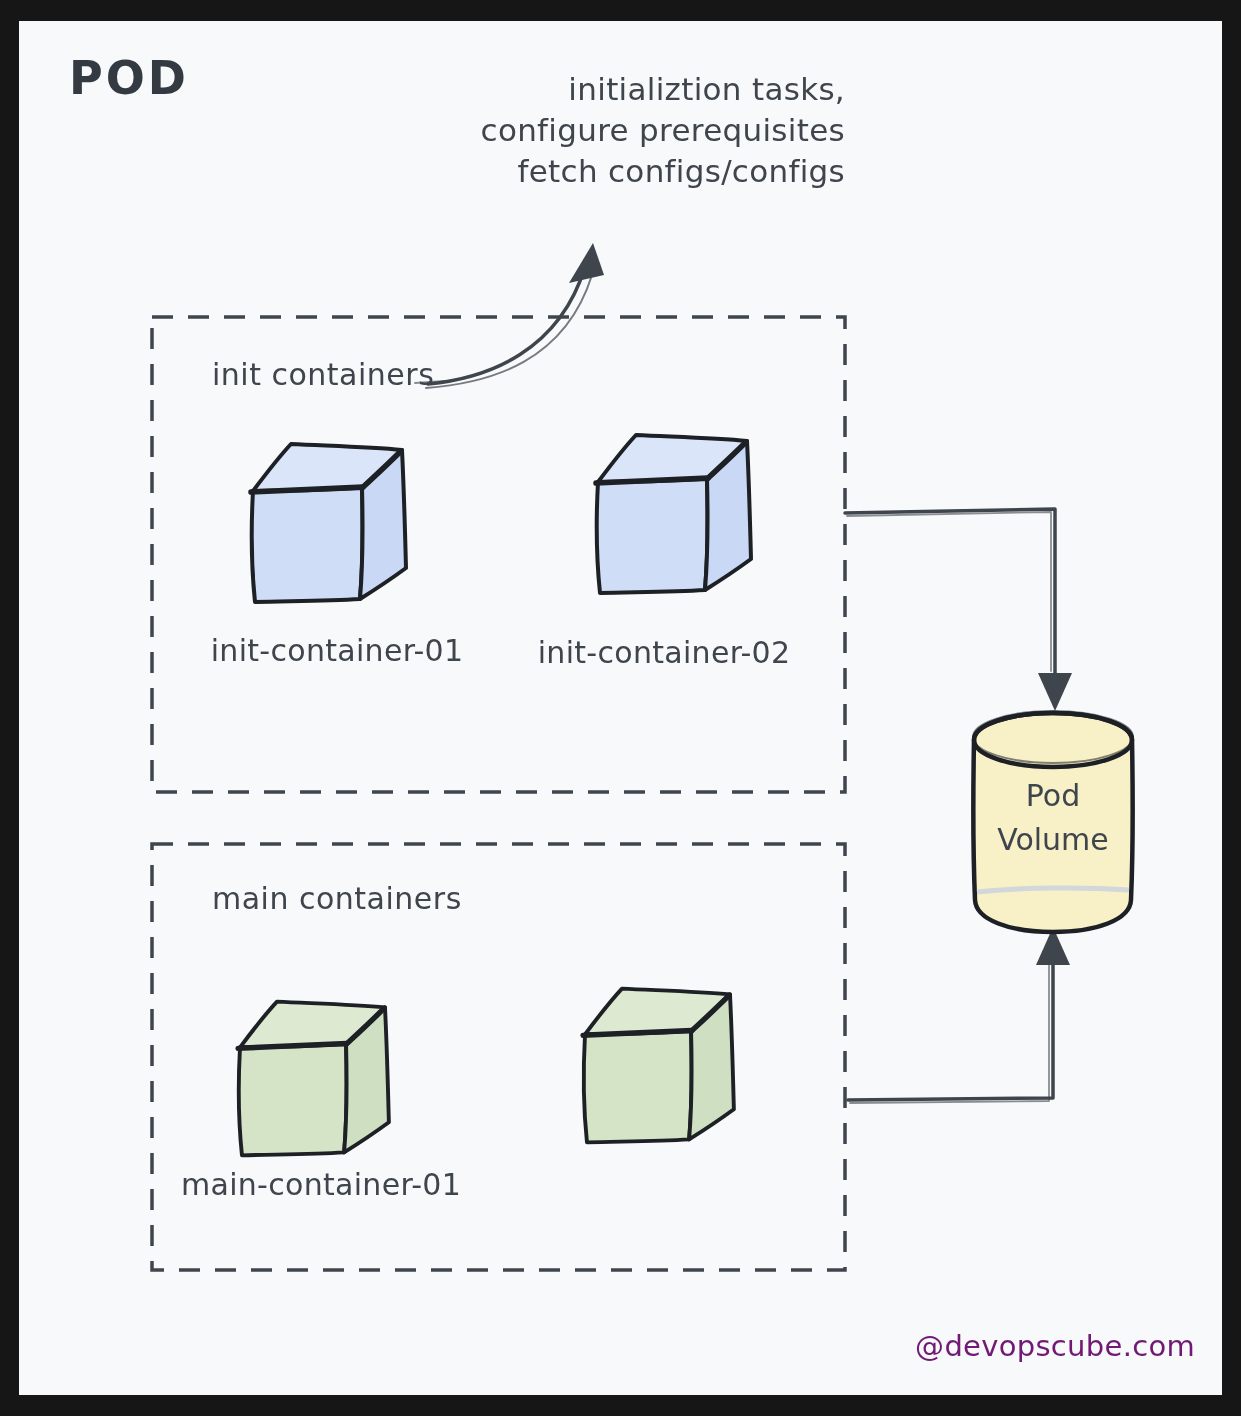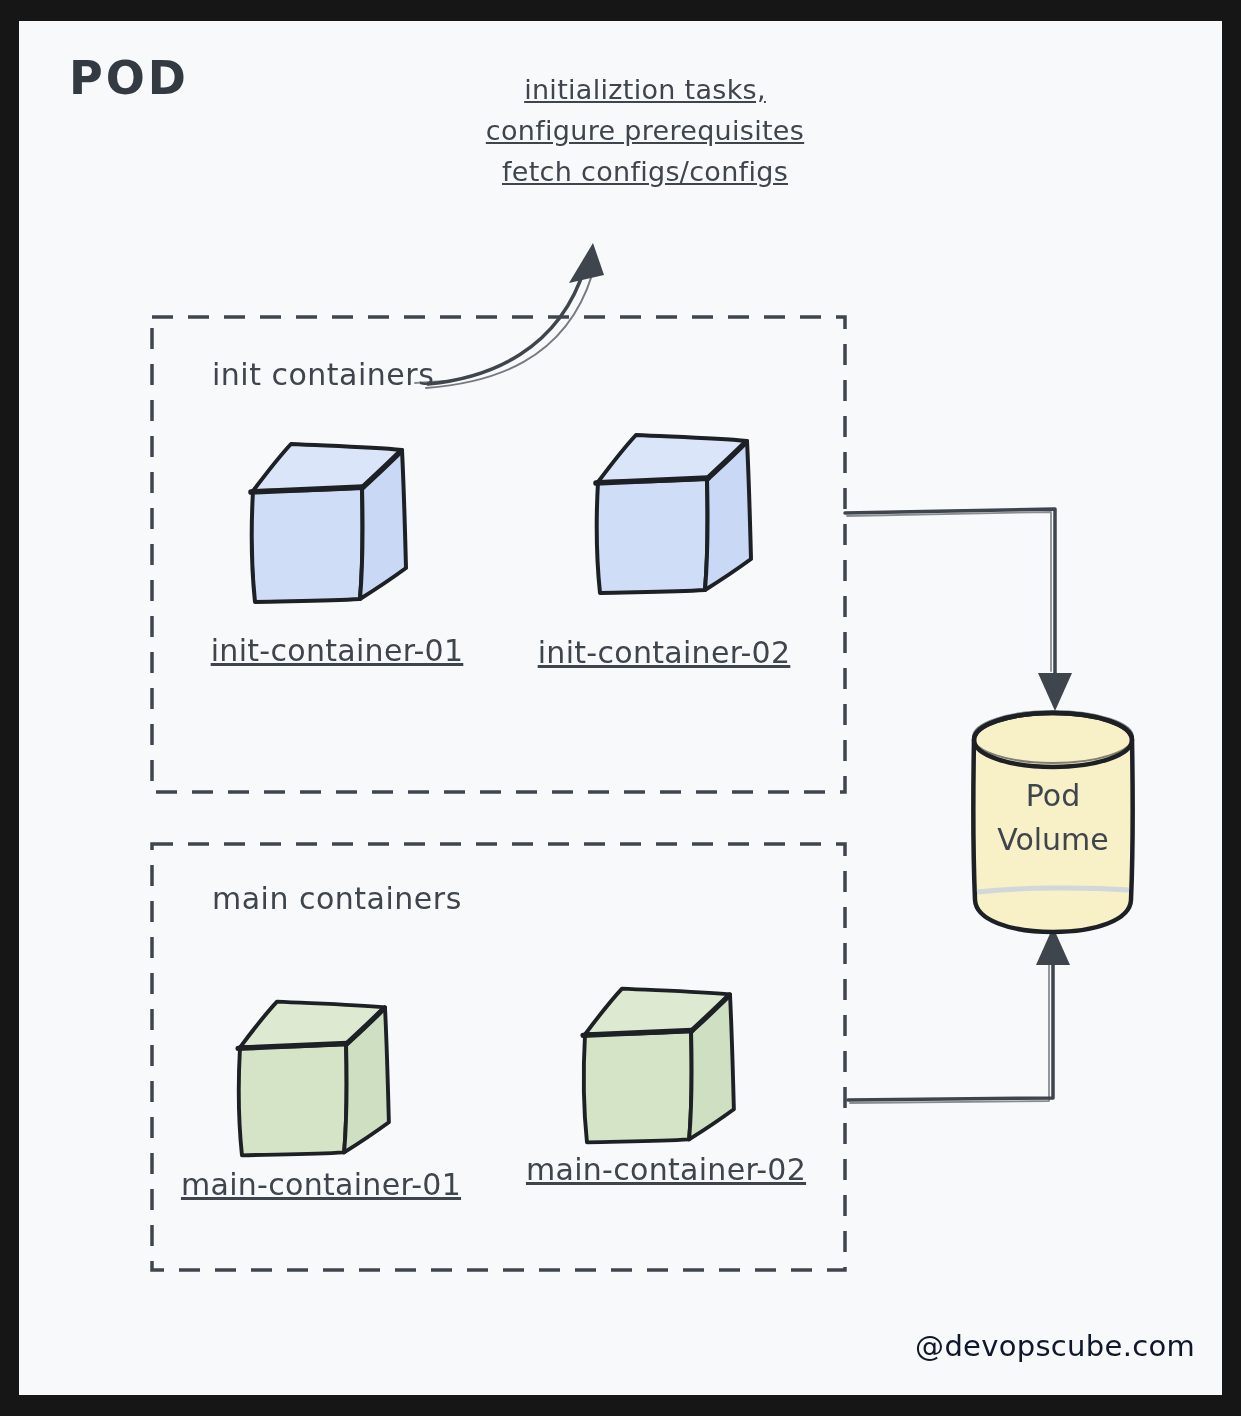--- a/index.html
+++ b/index.html
@@ -2,25 +2,25 @@
 <html><head>
 <meta charset="utf-8">
 <style>
   html,body{margin:0;padding:0;background:#000;}
   .frame{position:relative;width:1241px;height:1416px;background:#161616;}
   .canvas{position:absolute;left:19px;top:21px;width:1203px;height:1374px;background:#f8f9fa;overflow:hidden;
           font-family:"DejaVu Sans", sans-serif;color:#3f454d;}
   .overlay{position:absolute;left:0;top:0;width:1203px;height:1374px;}
   .abs{position:absolute;}
   .title{left:50px;top:30px;font-size:46px;font-weight:bold;letter-spacing:3px;color:#343a42;}
-  .annotation{left:426px;top:48px;width:400px;text-align:center;font-size:27px;line-height:41px;letter-spacing:0.3px;text-decoration:underline;}
+  .annotation{left:426px;top:48px;width:400px;text-align:right;font-size:31px;line-height:41px;letter-spacing:0.3px;}
   .group-label{font-size:30px;letter-spacing:0.5px;margin-left:27px;}
-  .cube-label{width:340px;text-align:center;font-size:30px;letter-spacing:0.3px;transform:translateX(-50%);text-decoration:underline;}
+  .cube-label{width:340px;text-align:center;font-size:30px;letter-spacing:0.3px;transform:translateX(-50%);}
   .volume-label{left:946px;top:753px;width:176px;text-align:center;font-size:30px;line-height:44px;}
-  .watermark{right:27px;top:1308px;font-size:29px;letter-spacing:0.3px;color:#0f172a;}
+  .watermark{right:27px;top:1308px;font-size:29px;letter-spacing:0.3px;color:#701a75;}
   .cube .top{fill:var(--top);}
   .cube .front{fill:var(--front);}
   .cube .side{fill:var(--sidef);}
   .cube path{stroke:#1d2126;stroke-width:4;stroke-linejoin:round;stroke-linecap:round;}
   .cube .accent{fill:none;stroke-width:5.5;}
   .cube-blue{--top:#dbe5f9;--front:#cfddf6;--sidef:#c9d8f5;}
   .cube-green{--top:#dde9d1;--front:#d5e3c7;--sidef:#cfdfc1;}
   .sketch{fill:none;stroke:#3f454d;stroke-linecap:round;stroke-linejoin:round;}
 </style>
 </head>
@@ -94,21 +94,20 @@
     </svg>
     <div class="abs cube-label" style="left:302px;top:1146px;">main-container-01</div>
 
     <svg class="abs cube cube-green" style="left:551px;top:953px;" width="175" height="180" viewBox="0 0 175 185">
       <path class="top" d="M 13 62 C 25 46 37 30 51 15 C 91 17 130 18 162 21 C 149 34 136 47 122 59 C 85 61 49 62 13 62 Z"></path>
       <path class="front" d="M 13 62 C 11 98 11 135 15 173 C 51 172 87 172 120 170 C 123 134 123 98 122 59 C 85 61 49 62 13 62 Z"></path>
       <path class="side" d="M 122 59 C 136 47 149 34 162 21 C 164 61 165 101 166 139 C 151 150 136 160 120 170 C 123 134 123 98 122 59 Z"></path>
       <path class="accent" d="M 11 63 C 48 61 85 60 123 58"></path>
       <path class="accent" d="M 122 59 C 135 47 148 35 161 22"></path>
     </svg>
-    <div class="abs cube-label" style="left:647px;top:1131px;">main-container-02</div>
 
     <svg class="abs" style="left:946px;top:683px;" width="176" height="236" viewBox="0 0 176 236">
       <path d="M 9 36 C 9 21 43 9 88 9 C 133 9 167 21 167 36 C 168 90 168 148 166 196 C 165 216 131 228 88 228 C 45 228 11 216 10 196 C 8 148 8 90 9 36 Z" fill="#f8f1c7" stroke="#1d2126" stroke-width="4.5" stroke-linejoin="round"></path>
       <path d="M 12 188 C 60 183 122 183 164 186" fill="none" stroke="#ccd4db" stroke-width="5" opacity="0.9"></path>
       <ellipse cx="88" cy="36" rx="79" ry="27" fill="none" stroke="#1d2126" stroke-width="4.5"></ellipse>
       <ellipse cx="88" cy="33" rx="80" ry="26" fill="none" stroke="#1d2126" stroke-width="2" opacity="0.55"></ellipse>
     </svg>
     <div class="abs volume-label">
       <div>Pod</div>
       <div>Volume</div>

